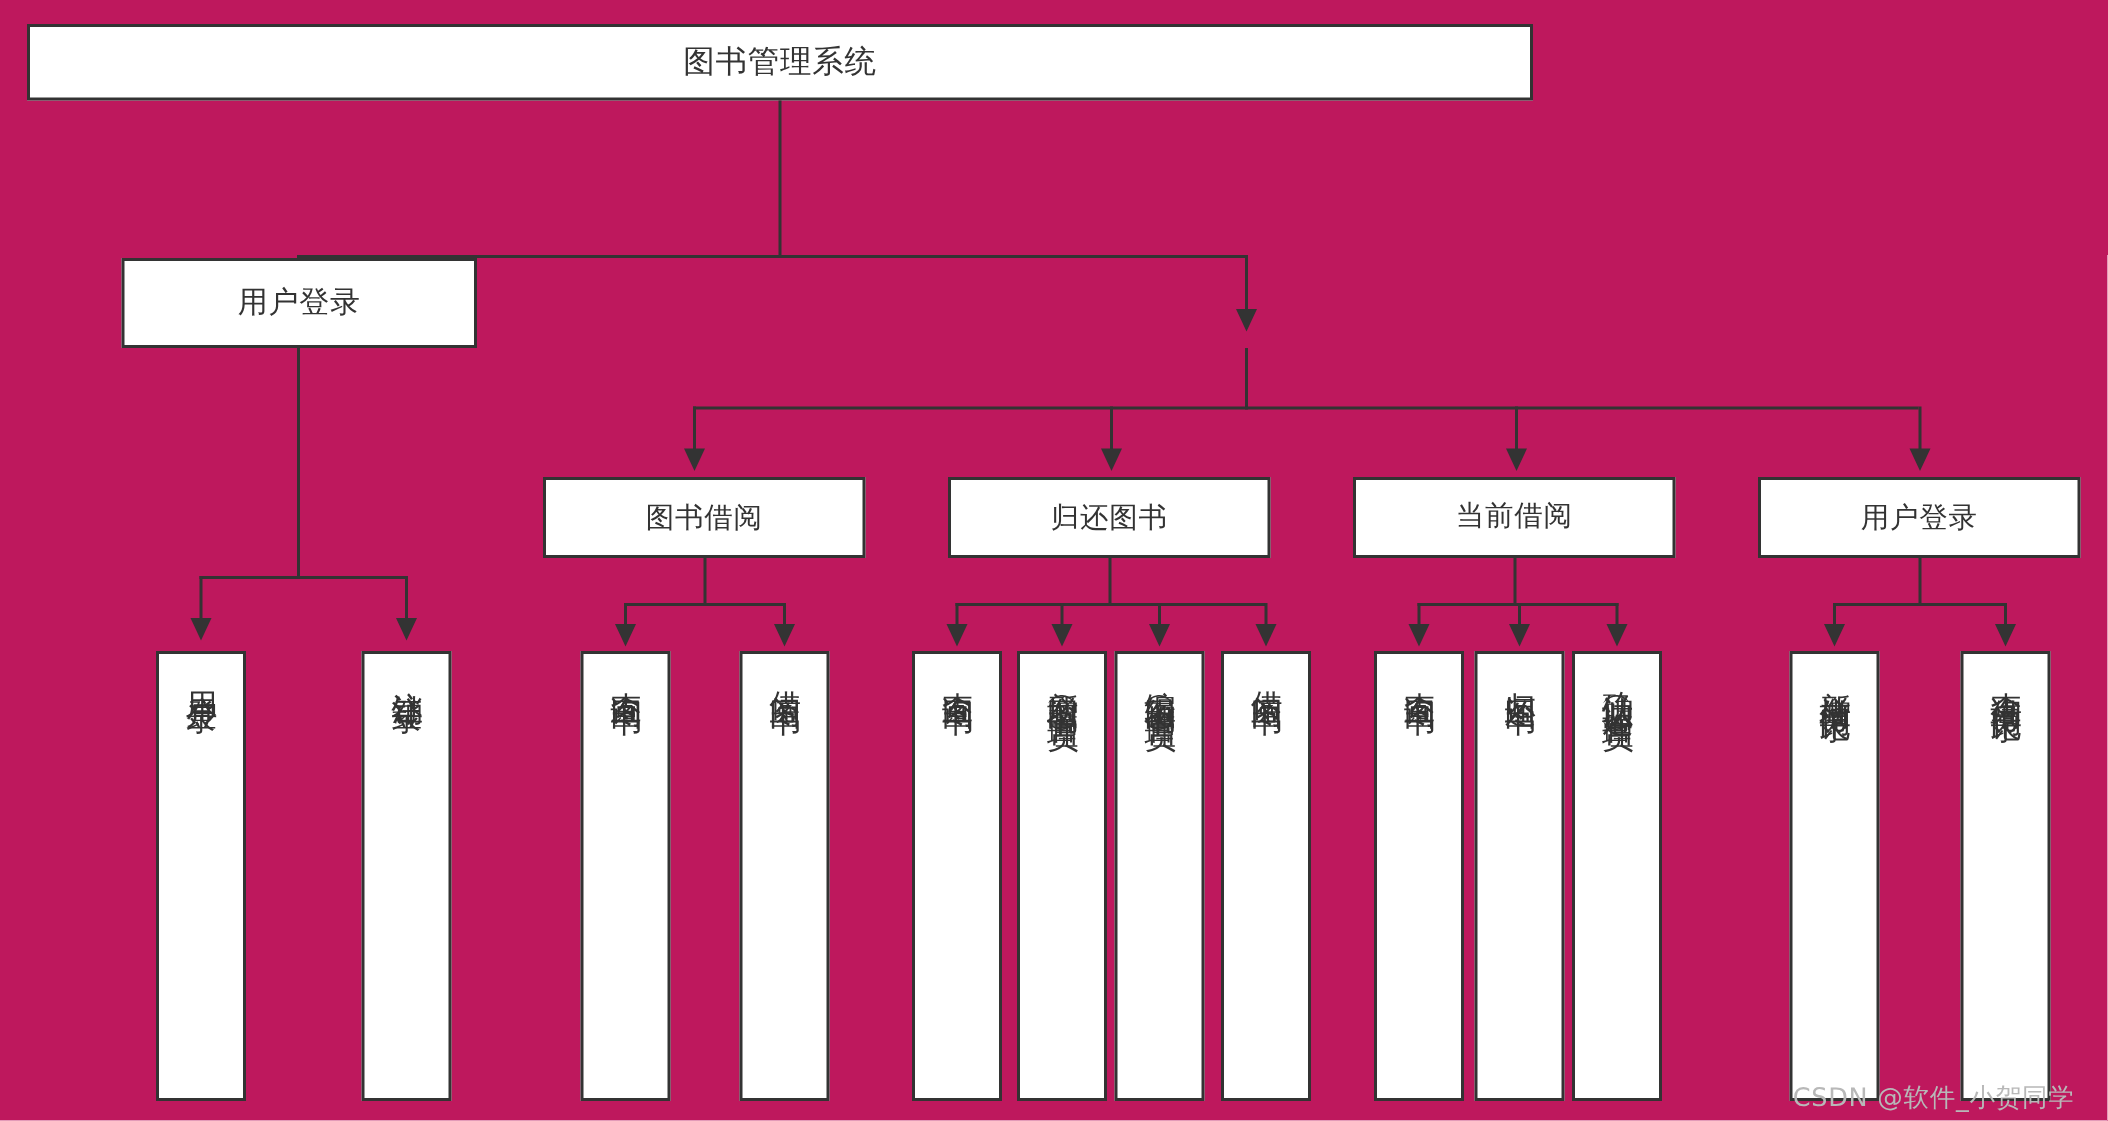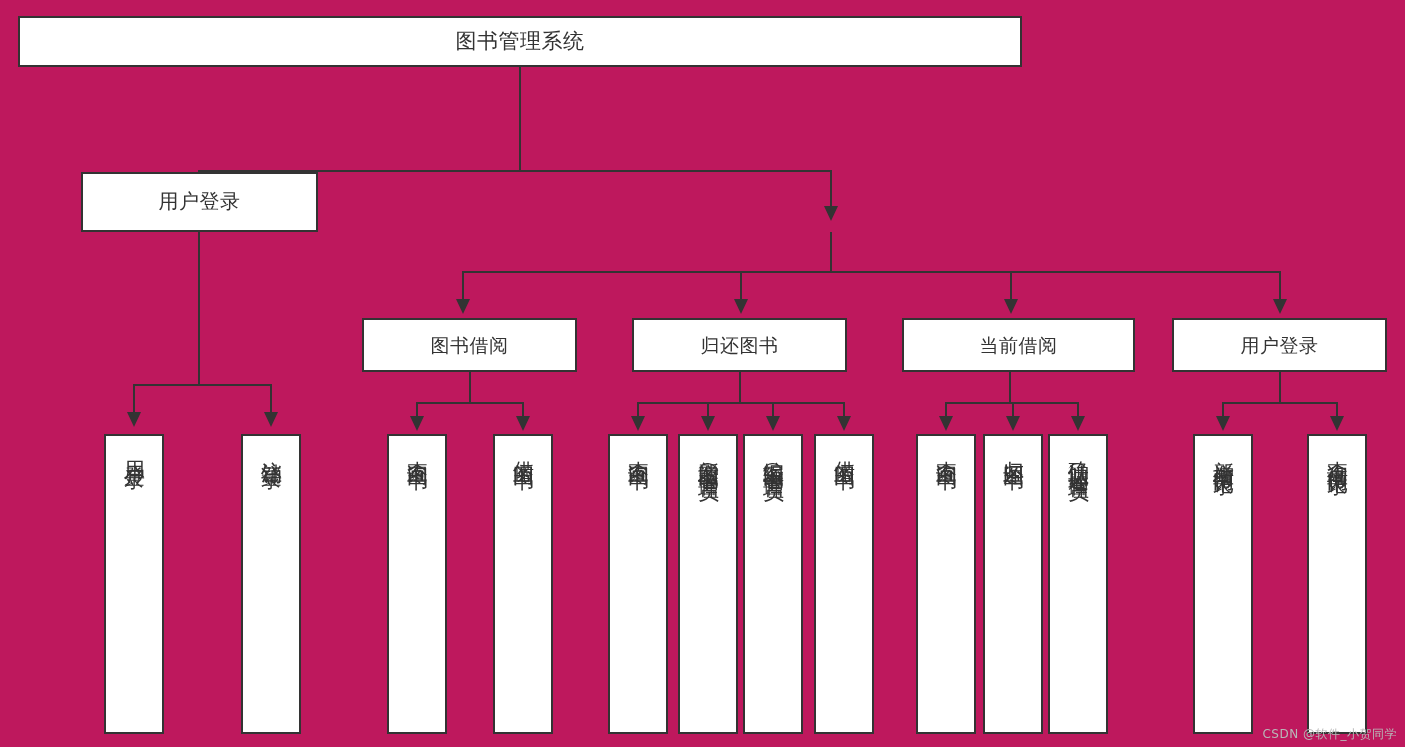--- a/index.html
+++ b/index.html
@@ -68,23 +68,23 @@
     width: 0;
     height: 0;
     border-left: 7px solid transparent;
     border-right: 7px solid transparent;
     border-top: 15px solid #333333;
   }
 
   
   #watermark {
     position: absolute;
-    right: 8px;
+    right: 22px;
     bottom: 4px;
-    font-size: 12px;
+    font-size: 17px;
     color: #b8b8b8;
     letter-spacing: 0.5px;
     white-space: nowrap;
     font-family: "DejaVu Sans", "Liberation Sans", sans-serif;
     text-align: center;
   }
 </style>
 </head>
 <body>
 
@@ -128,21 +128,21 @@
 
   <div class="seg v" style="left:1279px; top:271px; width:2px; height:30px;"></div>
   <div class="arrow" style="left:1273px; top:299px;"></div>
 
   <div class="node level3" style="left:362px; top:318px; width:215px; height:54px;">
     <span class="label">图书借阅</span>
   </div>
   <div class="node level3" style="left:632px; top:318px; width:215px; height:54px;">
     <span class="label">归还图书</span>
   </div>
-  <div class="node level3" style="left:902px; top:318px; width:233px; height:54px;">
+  <div class="node level3" style="left:902px; top:318px; width:215px; height:54px;font-family:Liberation Mono, monospace;">
     <span class="label">当前借阅</span>
   </div>
   <div class="node level3" style="left:1172px; top:318px; width:215px; height:54px;">
     <span class="label">用户登录</span>
   </div>
 
   <div class="seg v" style="left:469px; top:372px; width:2px; height:32px;"></div>
   <div class="seg h" style="left:416px; top:402px; width:108px; height:2px;"></div>
   <div class="seg v" style="left:416px; top:402px; width:2px; height:16px;"></div>
   <div class="arrow" style="left:410px; top:416px;"></div>

